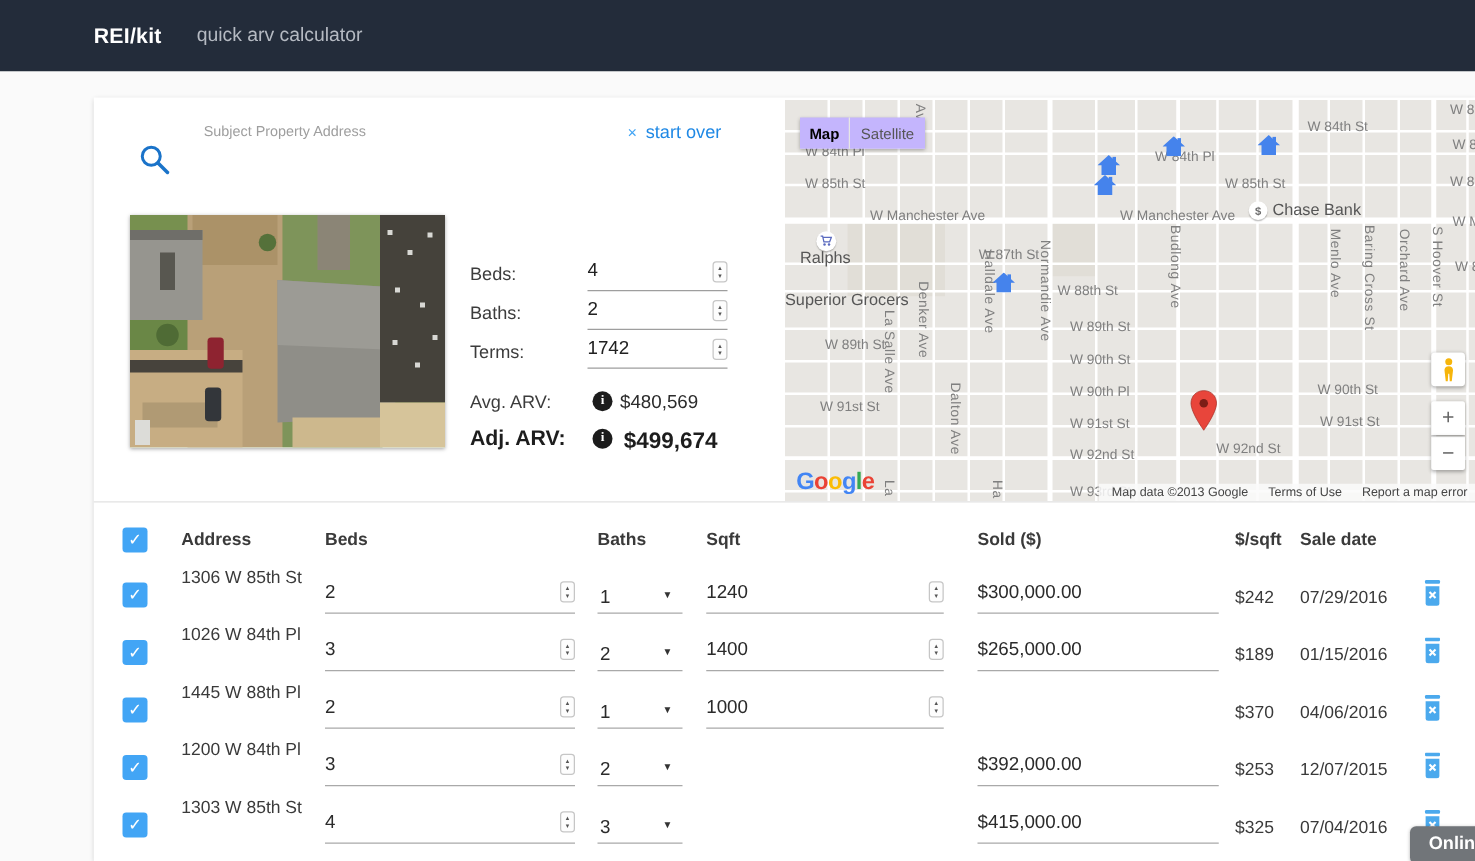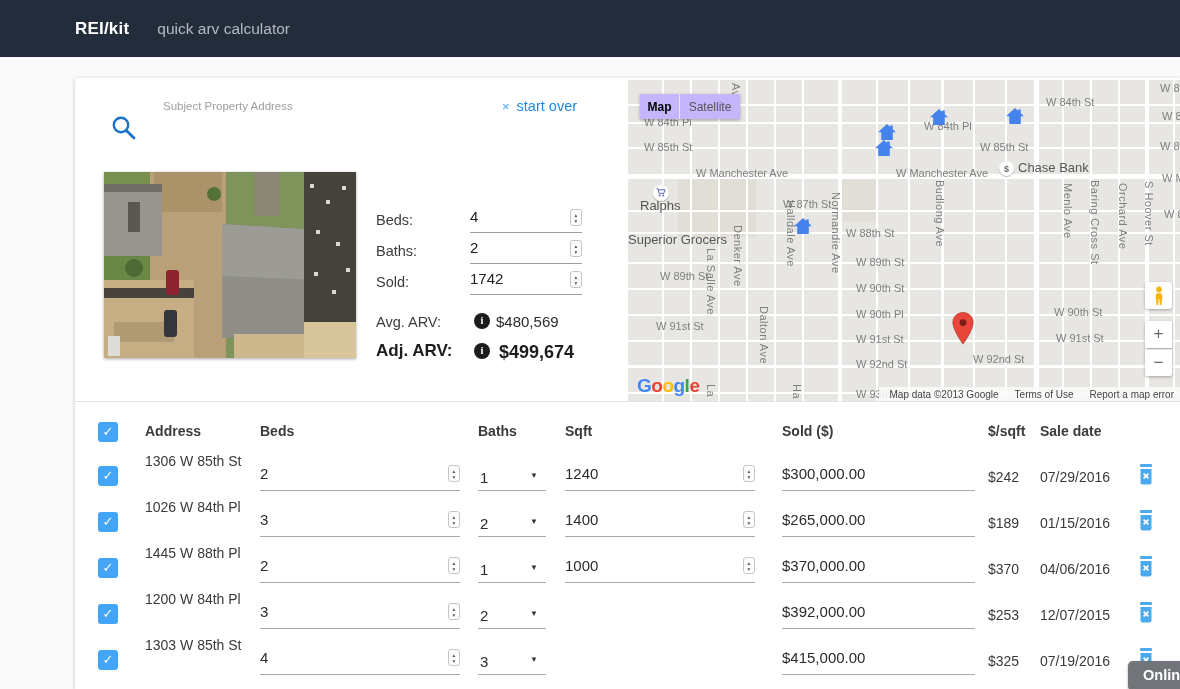--- a/index.html
+++ b/index.html
@@ -147,21 +147,21 @@
         </span>
     </span>
     <span class="fld-label" style="top:165px">Baths:</span>
     <span class="fld-wrap" style="top:159px">
       <input value="2" style="">
       <span class="spinner">
           <i>▴</i>
           <i>▾</i>
         </span>
     </span>
-    <span class="fld-label" style="top:196px">Sold:</span>
+    <span class="fld-label" style="top:196px">Terms:</span>
     <span class="fld-wrap" style="top:190px">
       <input value="1742" style="">
       <span class="spinner">
           <i>▴</i>
           <i>▾</i>
         </span>
     </span>
 
     <span class="arv-label" style="top:236px">Avg. ARV:</span>
     <span class="info-badge" style="left:399px;top:235px">i</span>
@@ -407,23 +407,20 @@
       <span class="selval">1</span>
       <span class="caret">▼</span>
     </span>
     <span class="num-wrap w-sqft">
       <input value="1000" style="">
       <span class="spinner">
                 <i>▴</i>
                 <i>▾</i>
               </span>
     </span>
-    <span class="num-wrap w-sold">
-      <input value="$370,000.00" style="">
-    </span>
     <span class="c-psf">$370</span>
     <span class="c-date">04/06/2016</span>
     <svg class="trash" viewBox="0 0 18 21">
       <rect x="3" y="0" width="12" height="3" rx="1" fill="#4ba9ed"></rect>
       <path d="M3.5 5 h11 v13.5 a2 2 0 0 1 -2 2 h-7 a2 2 0 0 1 -2 -2 z" fill="#4ba9ed"></path>
       <line x1="6.6" y1="9.6" x2="11.4" y2="14.4" stroke="#fff" stroke-width="1.7"></line>
       <line x1="11.4" y1="9.6" x2="6.6" y2="14.4" stroke="#fff" stroke-width="1.7"></line>
     </svg>
   </div>
           <div class="crow">
@@ -463,21 +460,21 @@
               </span>
     </span>
     <span class="sel-wrap">
       <span class="selval">3</span>
       <span class="caret">▼</span>
     </span>
     <span class="num-wrap w-sold">
       <input value="$415,000.00" style="">
     </span>
     <span class="c-psf">$325</span>
-    <span class="c-date">07/19/2016</span>
+    <span class="c-date">07/04/2016</span>
     <svg class="trash" viewBox="0 0 18 21">
       <rect x="3" y="0" width="12" height="3" rx="1" fill="#4ba9ed"></rect>
       <path d="M3.5 5 h11 v13.5 a2 2 0 0 1 -2 2 h-7 a2 2 0 0 1 -2 -2 z" fill="#4ba9ed"></path>
       <line x1="6.6" y1="9.6" x2="11.4" y2="14.4" stroke="#fff" stroke-width="1.7"></line>
       <line x1="11.4" y1="9.6" x2="6.6" y2="14.4" stroke="#fff" stroke-width="1.7"></line>
     </svg>
   </div>
         </div>
     </div>
   </div>

